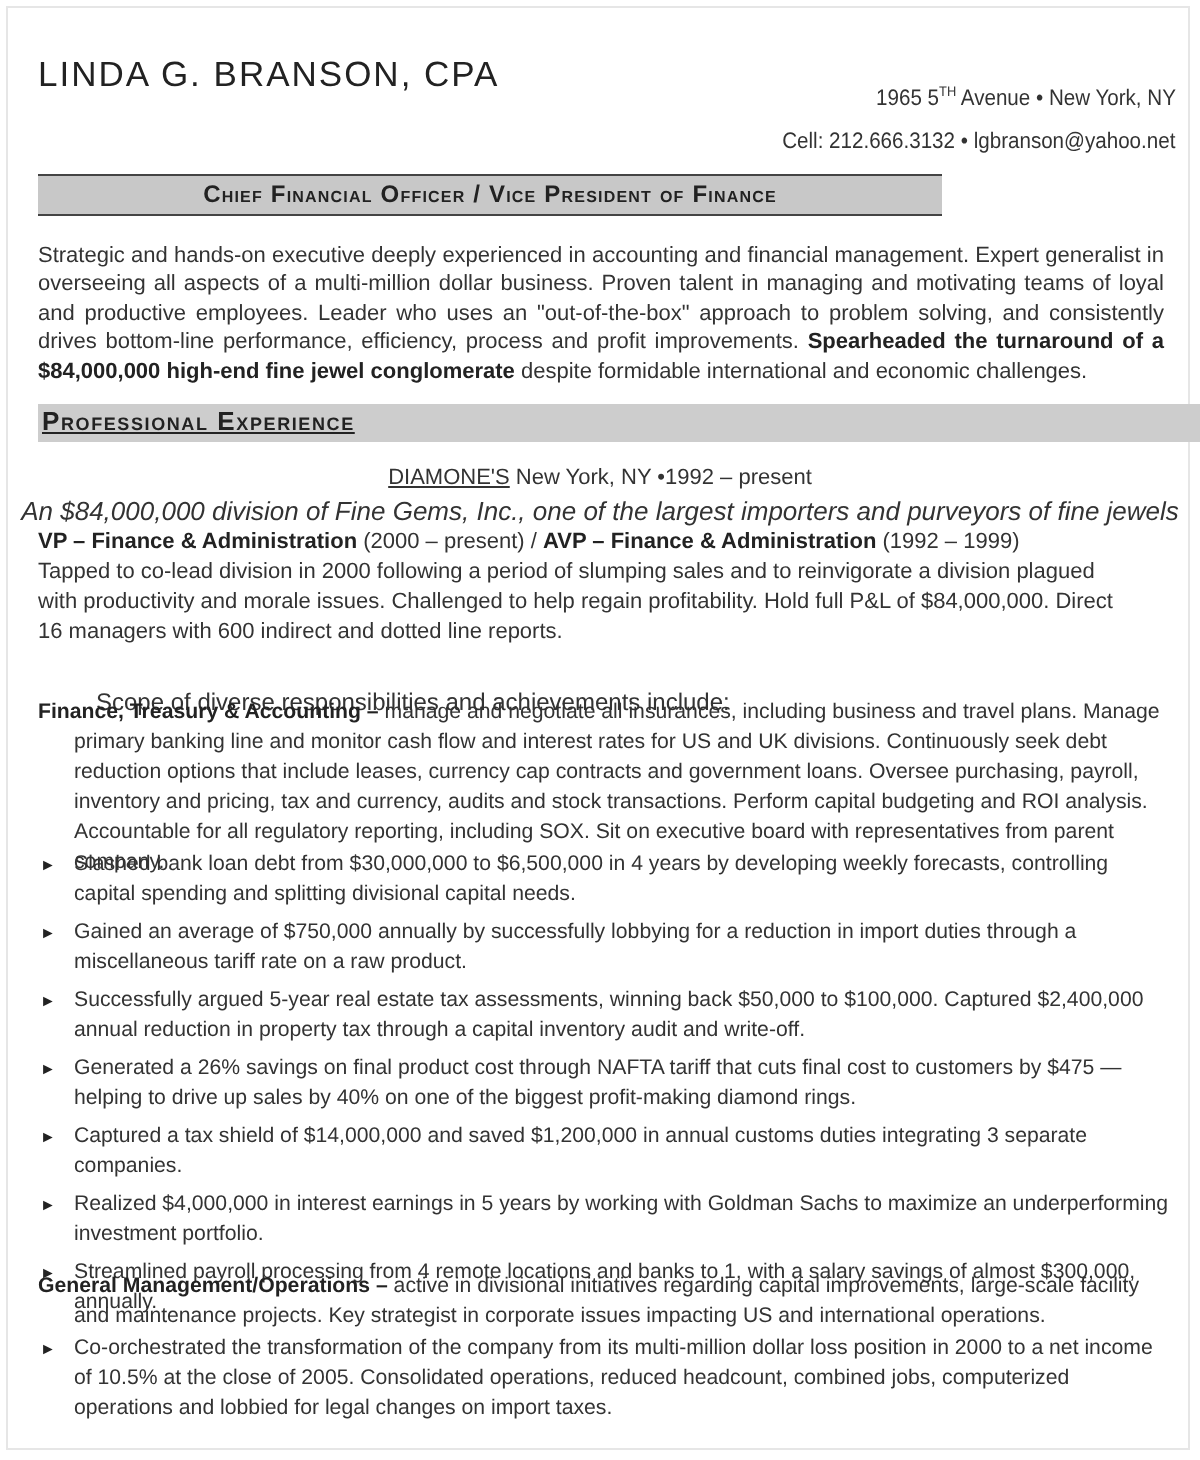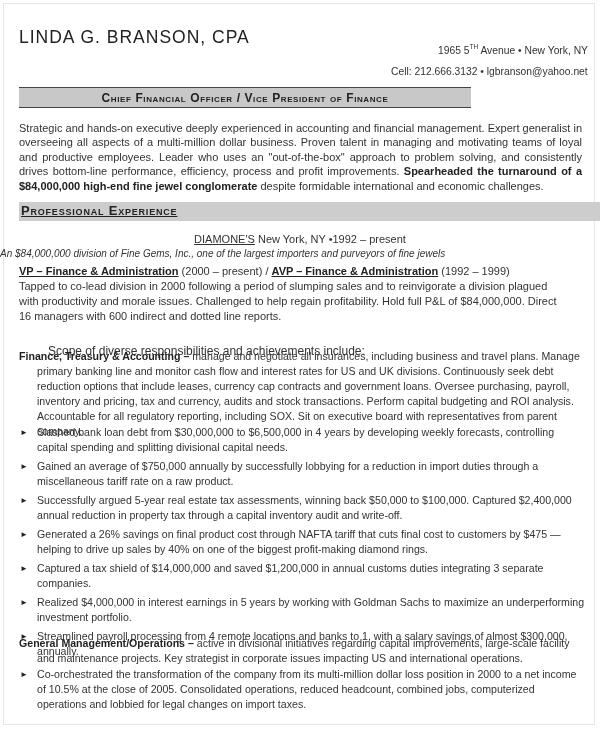--- a/index.html
+++ b/index.html
@@ -43,27 +43,27 @@
     .section-bar span {
       position: absolute; left: 2px; top: 1px; font-weight: bold; font-size: 13px;
       font-variant: small-caps; letter-spacing: 0.8px; text-decoration: underline; color: #222;
     }
     .company {
       position: absolute; left: 0; width: 600px; top: 233px; text-align: center;
       font-size: 11px; color: #333;
     }
     .company u { text-decoration: underline; }
     .company-desc {
-      position: absolute; left: 0; width: 600px; top: 248px; 
-      font-size: 10px; font-style: italic; color: #333;
+      position: absolute; left: 0; width: 600px; top: 248px; text-align: center;
+      font-size: 13px; font-style: italic; color: #333;
     }
     .role {
       position: absolute; left: 19px; top: 265px; font-size: 11px; color: #333;
     }
-    .role b { color: #222; text-decoration: underline; }
+    .role b { color: #222; }
     .role-desc {
       position: absolute; left: 19px; top: 279px; width: 540px; font-size: 11px;
       line-height: 15px; color: #333;
     }
     .scope {
       position: absolute; left: 19px; top: 344px; font-size: 12px; color: #333; margin-left: 29px;
     }
     .area {
       position: absolute; left: 19px; width: 566px; font-size: 10.6px; line-height: 15px;
       color: #333; padding-left: 18px; text-indent: -18px; box-sizing: border-box;

